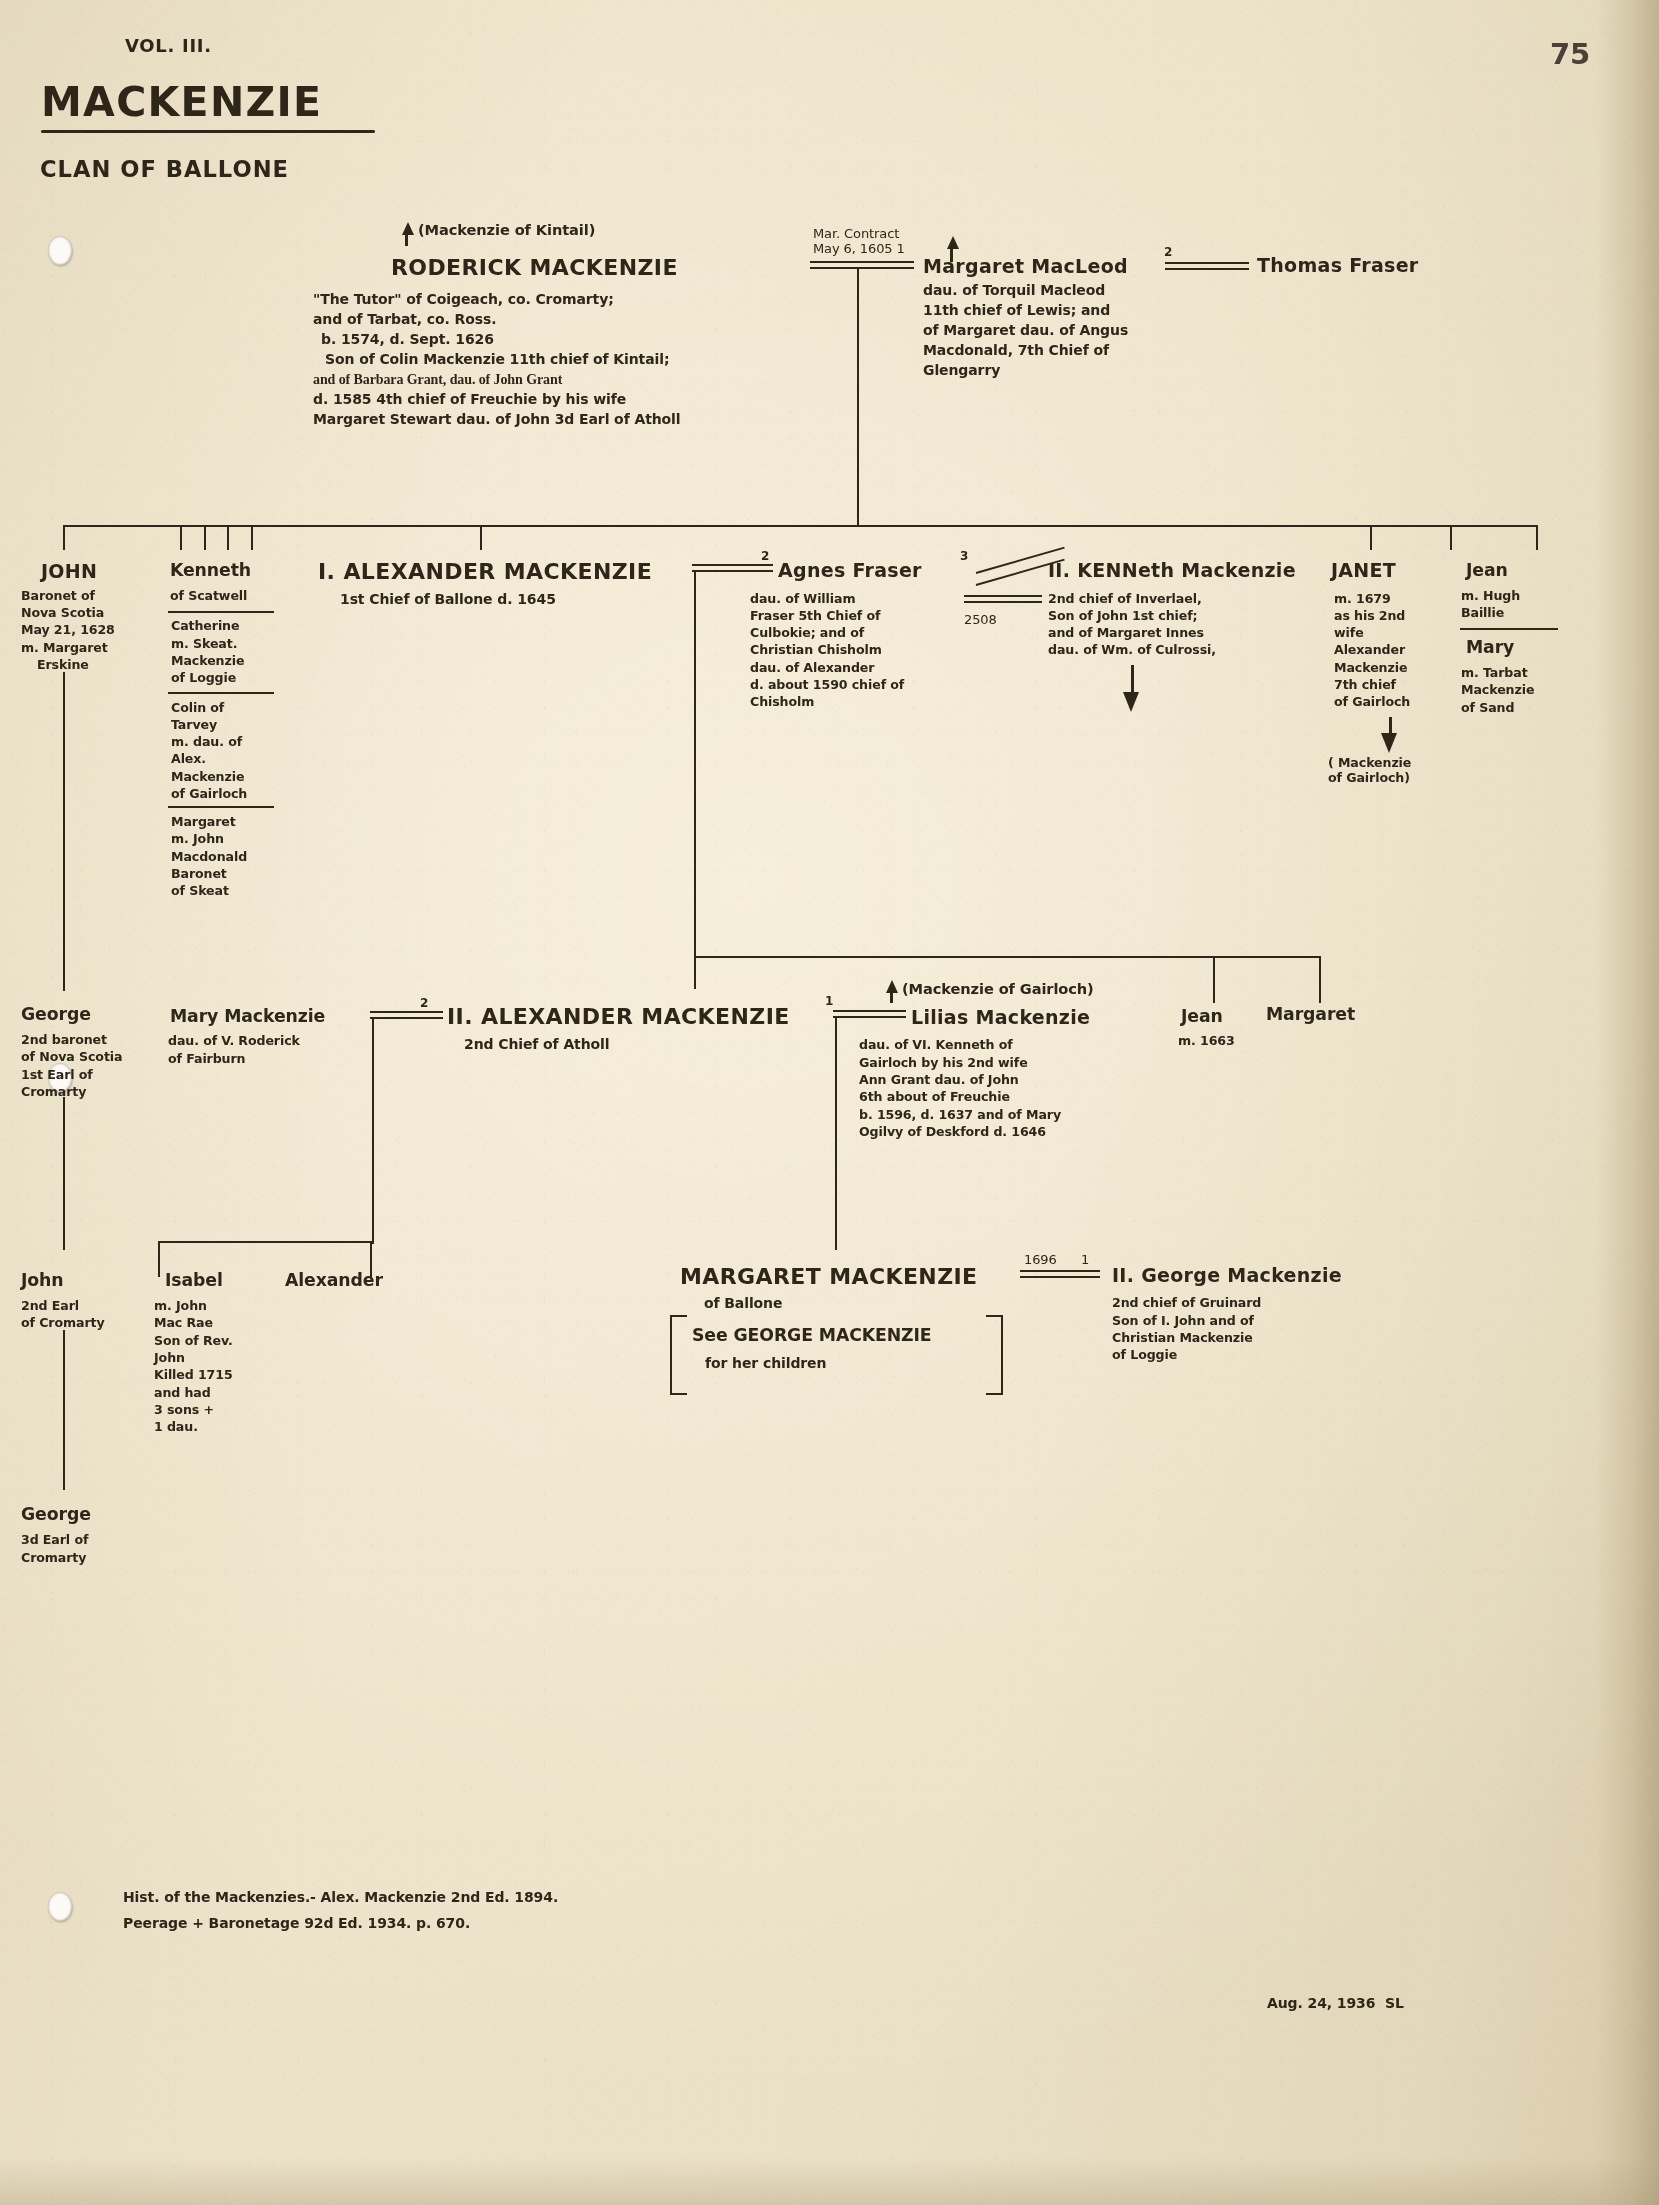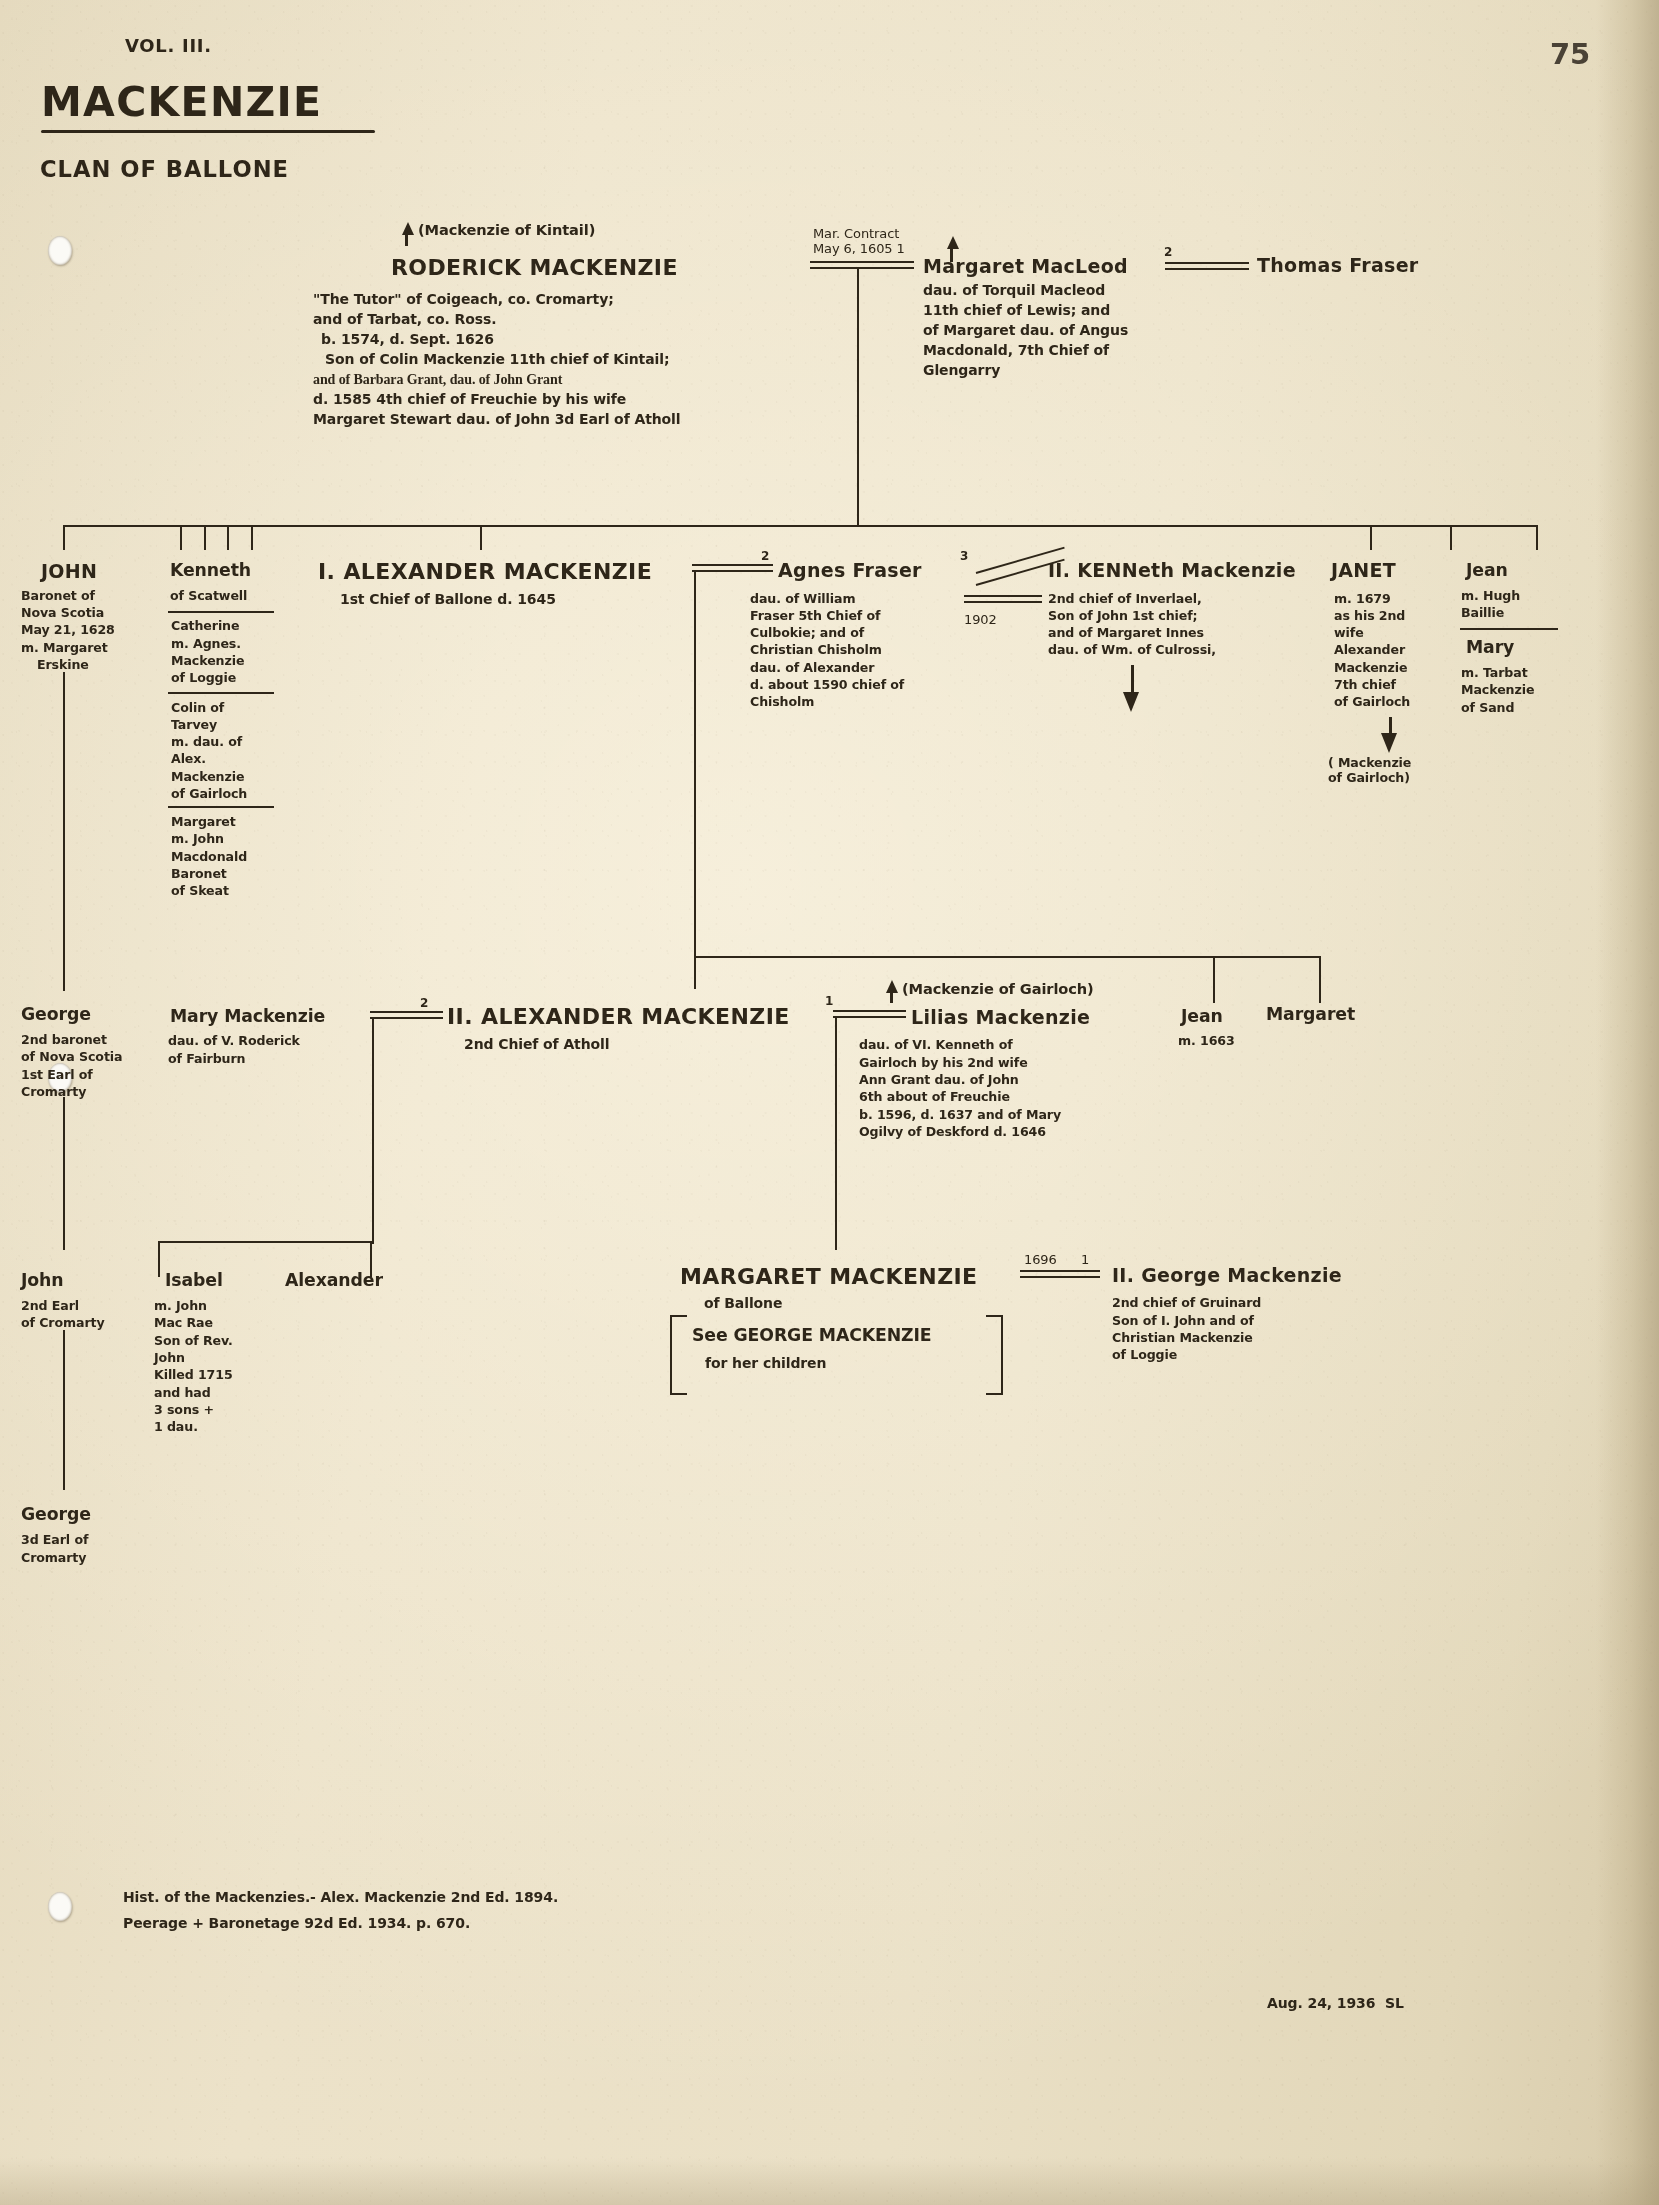--- a/index.html
+++ b/index.html
@@ -273,21 +273,21 @@
   <div class="t detail-s" style="left:21px; top:640px;">m. Margaret</div>
   <div class="t detail-s" style="left:37px; top:657px;">Erskine</div>
 
   <div class="ln v" style="left:63px; top:672px; height:319px;"></div>
 
   <div class="t name-md" style="left:170px; top:560px;">Kenneth</div>
   <div class="t detail-s" style="left:170px; top:588px;">of Scatwell</div>
   <div class="rule" style="left:168px; top:611px; width:106px;"></div>
 
   <div class="t detail-s" style="left:171px; top:618px;">Catherine</div>
-  <div class="t detail-s" style="left:171px; top:636px;">m. Agnes.</div>
+  <div class="t detail-s" style="left:171px; top:636px;">m. Skeat.</div>
   <div class="t detail-s" style="left:171px; top:653px;">Mackenzie</div>
   <div class="t detail-s" style="left:171px; top:670px;">of Loggie</div>
   <div class="rule" style="left:168px; top:692px; width:106px;"></div>
 
   <div class="t detail-s" style="left:171px; top:700px;">Colin of</div>
   <div class="t detail-s" style="left:171px; top:717px;">Tarvey</div>
   <div class="t detail-s" style="left:171px; top:734px;">m. dau. of</div>
   <div class="t detail-s" style="left:171px; top:751px;">Alex.</div>
   <div class="t detail-s" style="left:171px; top:769px;">Mackenzie</div>
   <div class="t detail-s" style="left:171px; top:786px;">of Gairloch</div>
@@ -311,21 +311,21 @@
   <div class="t detail-s" style="left:750px; top:625px;">Culbokie; and of</div>
   <div class="t detail-s" style="left:750px; top:642px;">Christian Chisholm</div>
   <div class="t detail-s" style="left:750px; top:660px;">dau. of Alexander</div>
   <div class="t detail-s" style="left:750px; top:677px;">d. about 1590 chief of</div>
   <div class="t detail-s" style="left:750px; top:694px;">Chisholm</div>
 
   <div class="t supnum" style="left:960px; top:549px;">3</div>
   <div class="slash" style="left:976px; top:572px; width:92px; transform: rotate(-16deg);"></div>
   <div class="slash" style="left:976px; top:584px; width:92px; transform: rotate(-16deg);"></div>
   <div class="eq" style="left:964px; top:595px; width:78px; height:8px;"></div>
-  <div class="t tiny" style="left:964px; top:612px;">1902</div>
+  <div class="t tiny" style="left:964px; top:612px;">2508</div>
 
   <div class="t name-lg" style="left:1048px; top:559px;">II. KENNeth Mackenzie</div>
   <div class="t detail-s" style="left:1048px; top:591px;">2nd chief of Inverlael,</div>
   <div class="t detail-s" style="left:1048px; top:608px;">Son of John 1st chief;</div>
   <div class="t detail-s" style="left:1048px; top:625px;">and of Margaret Innes</div>
   <div class="t detail-s" style="left:1048px; top:642px;">dau. of Wm. of Culrossi,</div>
   <div class="arrow-stem" style="left:1131px; top:665px; height:31px;"></div>
   <div class="arrow-dn" style="left:1123px; top:692px;"></div>
 
   <div class="ln v" style="left:694px; top:571px; height:386px;"></div>

